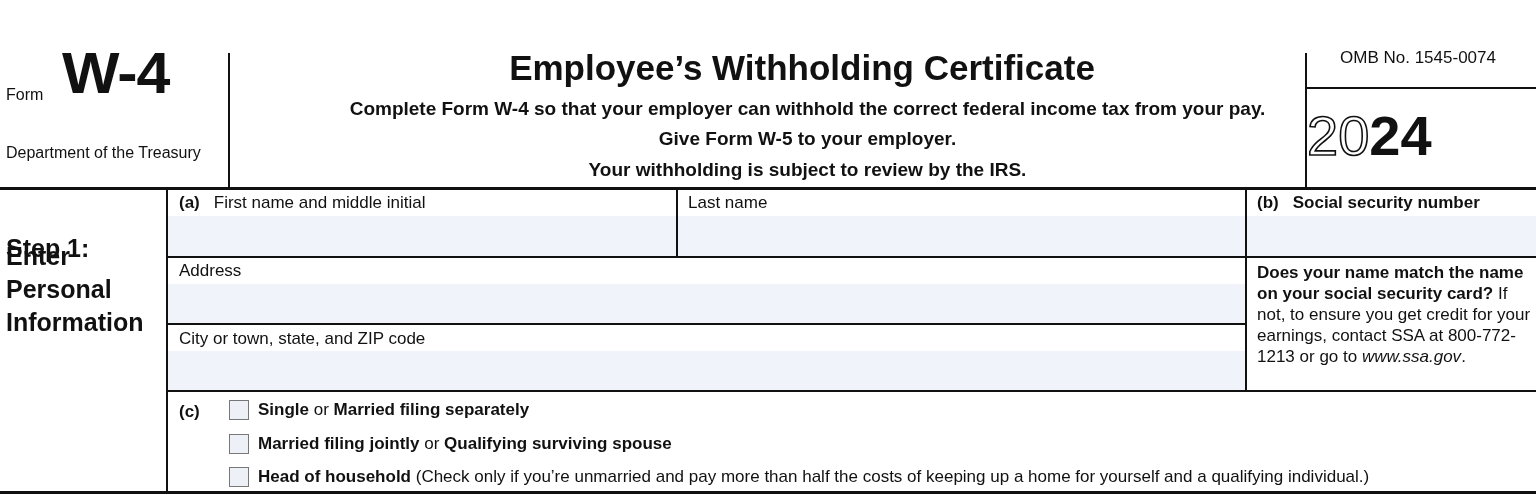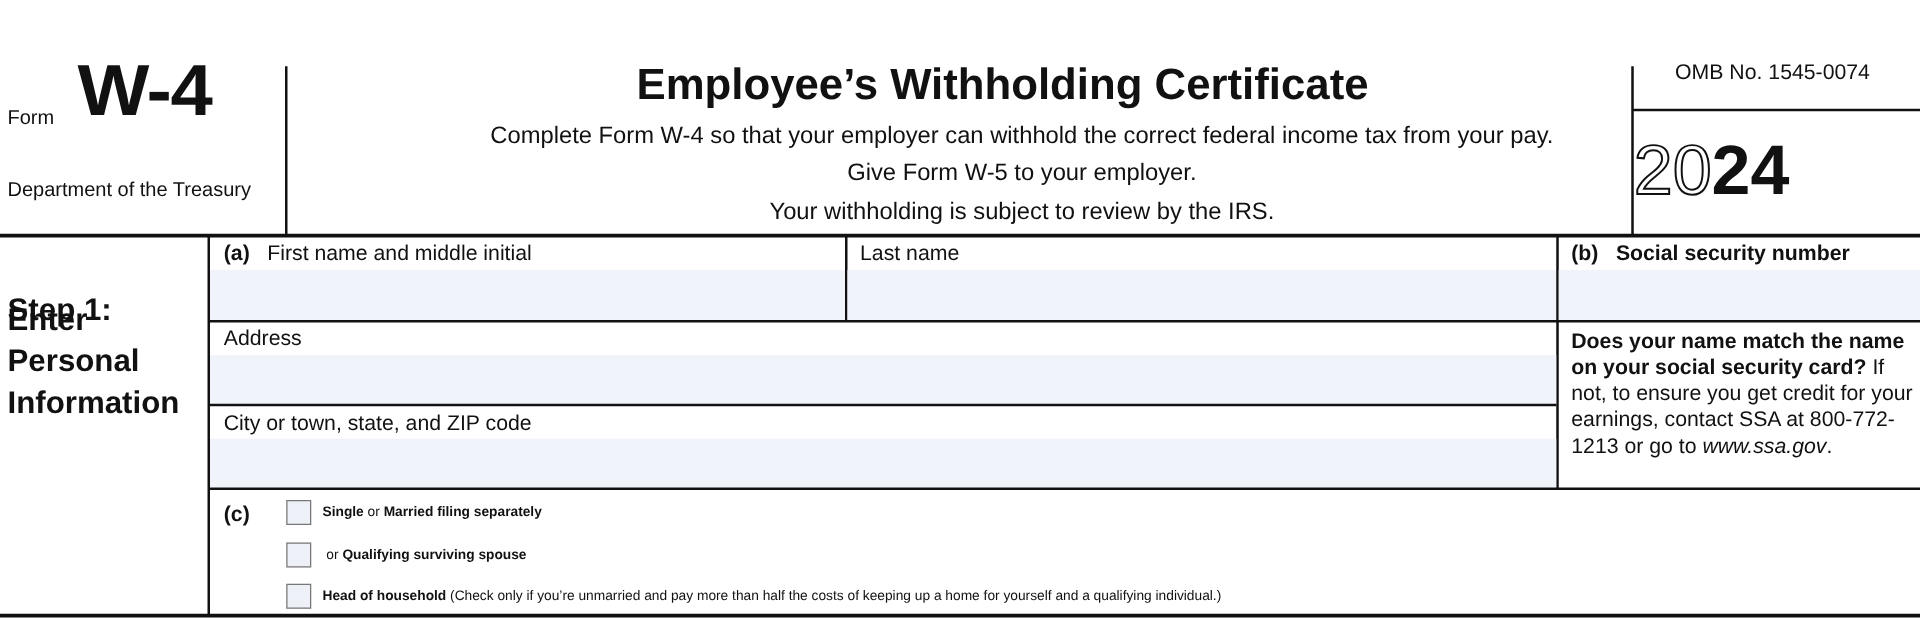--- a/index.html
+++ b/index.html
@@ -9,39 +9,39 @@
   }
   .abs { position: absolute; }
   .hline { position: absolute; background: #111; }
   .vline { position: absolute; background: #111; }
 
   
   .form-word { left: 6px; top: 86px; font-size: 16px; }
   .w4 { left: 62px; top: 44px; font-size: 58px; font-weight: 900; letter-spacing: -1px; transform: scaleX(1.05); transform-origin: left; line-height: 1; }
   .dept { left: 6px; top: 143px; font-size: 16px; line-height: 19px; }
   .title { left: 230px; width: 1144px; top: 48px; text-align: center; font-size: 35px; font-weight: bold; line-height: 40px; }
-  .sub { left: 238px; width: 1159px; text-align: center; font-size: 19px; font-weight: normal; line-height: 24px; }
+  .sub { left: 228px; width: 1159px; text-align: center; font-size: 19px; font-weight: bold; line-height: 24px; }
   .omb { left: 1307px; width: 222px; top: 48px; text-align: center; font-size: 17px; }
   .year { left: 1307px; width: 229px; top: 106px; text-align: left; font-size: 56px; line-height: 60px; font-weight: bold; }
   .year .outline { color: #fff; -webkit-text-stroke: 1.6px #111; font-weight: normal; }
 
   
   .step-title { left: 6px; top: 198px; font-size: 25px; font-weight: bold; margin-top: 36px; }
   .step-desc { left: 6px; top: 240px; font-size: 25px; font-weight: bold; line-height: 33px; }
 
   .field-label { position: absolute; font-size: 17px; line-height: 20px; }
   .field-label b { margin-right: 14px; }
   .fill { position: absolute; background: #f1f3fb; }
   .fill input {
     width: 100%; height: 100%; border: none; background: transparent; box-sizing: border-box;
     padding: 0 10px; font-size: 17px; font-family: "Liberation Sans", sans-serif; outline: none;
   }
   .ssa-note { left: 1257px; top: 262px; width: 278px; font-size: 17px; line-height: 21px; }
 
-  .cb-row { position: absolute; left: 229px; height: 24px; display: flex; align-items: center; font-size: 11px; white-space: nowrap; }
+  .cb-row { position: absolute; left: 229px; height: 24px; display: flex; align-items: center; font-size: 17px; white-space: nowrap; }
   .cb {
     width: 20px; height: 20px; border: 1px solid #777; background: #eef0f8; margin-right: 9px;
     box-sizing: border-box; flex: none; cursor: pointer;
   }
   .c-label { left: 179px; top: 402px; font-size: 17px; font-weight: bold; }
 </style>
 </head>
 <body>
 
 <div>
@@ -102,20 +102,21 @@
 
 <div class="cb-row" style="top:398px">
   <span class="cb"></span>
   <b>Single</b>
     <span style="white-space:pre"> or </span>
     <b>Married filing separately</b>
 </div>
 
 <div class="cb-row" style="top:432px">
   <span class="cb"></span>
+  <b>Married filing jointly</b>
     <span style="white-space:pre"> or </span>
     <b>Qualifying surviving spouse</b>
 </div>
 
 <div class="cb-row" style="top:465px">
   <span class="cb"></span>
   <b>Head of household</b>
     <span style="white-space:pre"> (Check only if you’re unmarried and pay more than half the costs of keeping up a home for yourself and a qualifying individual.)</span>
 </div>
 

